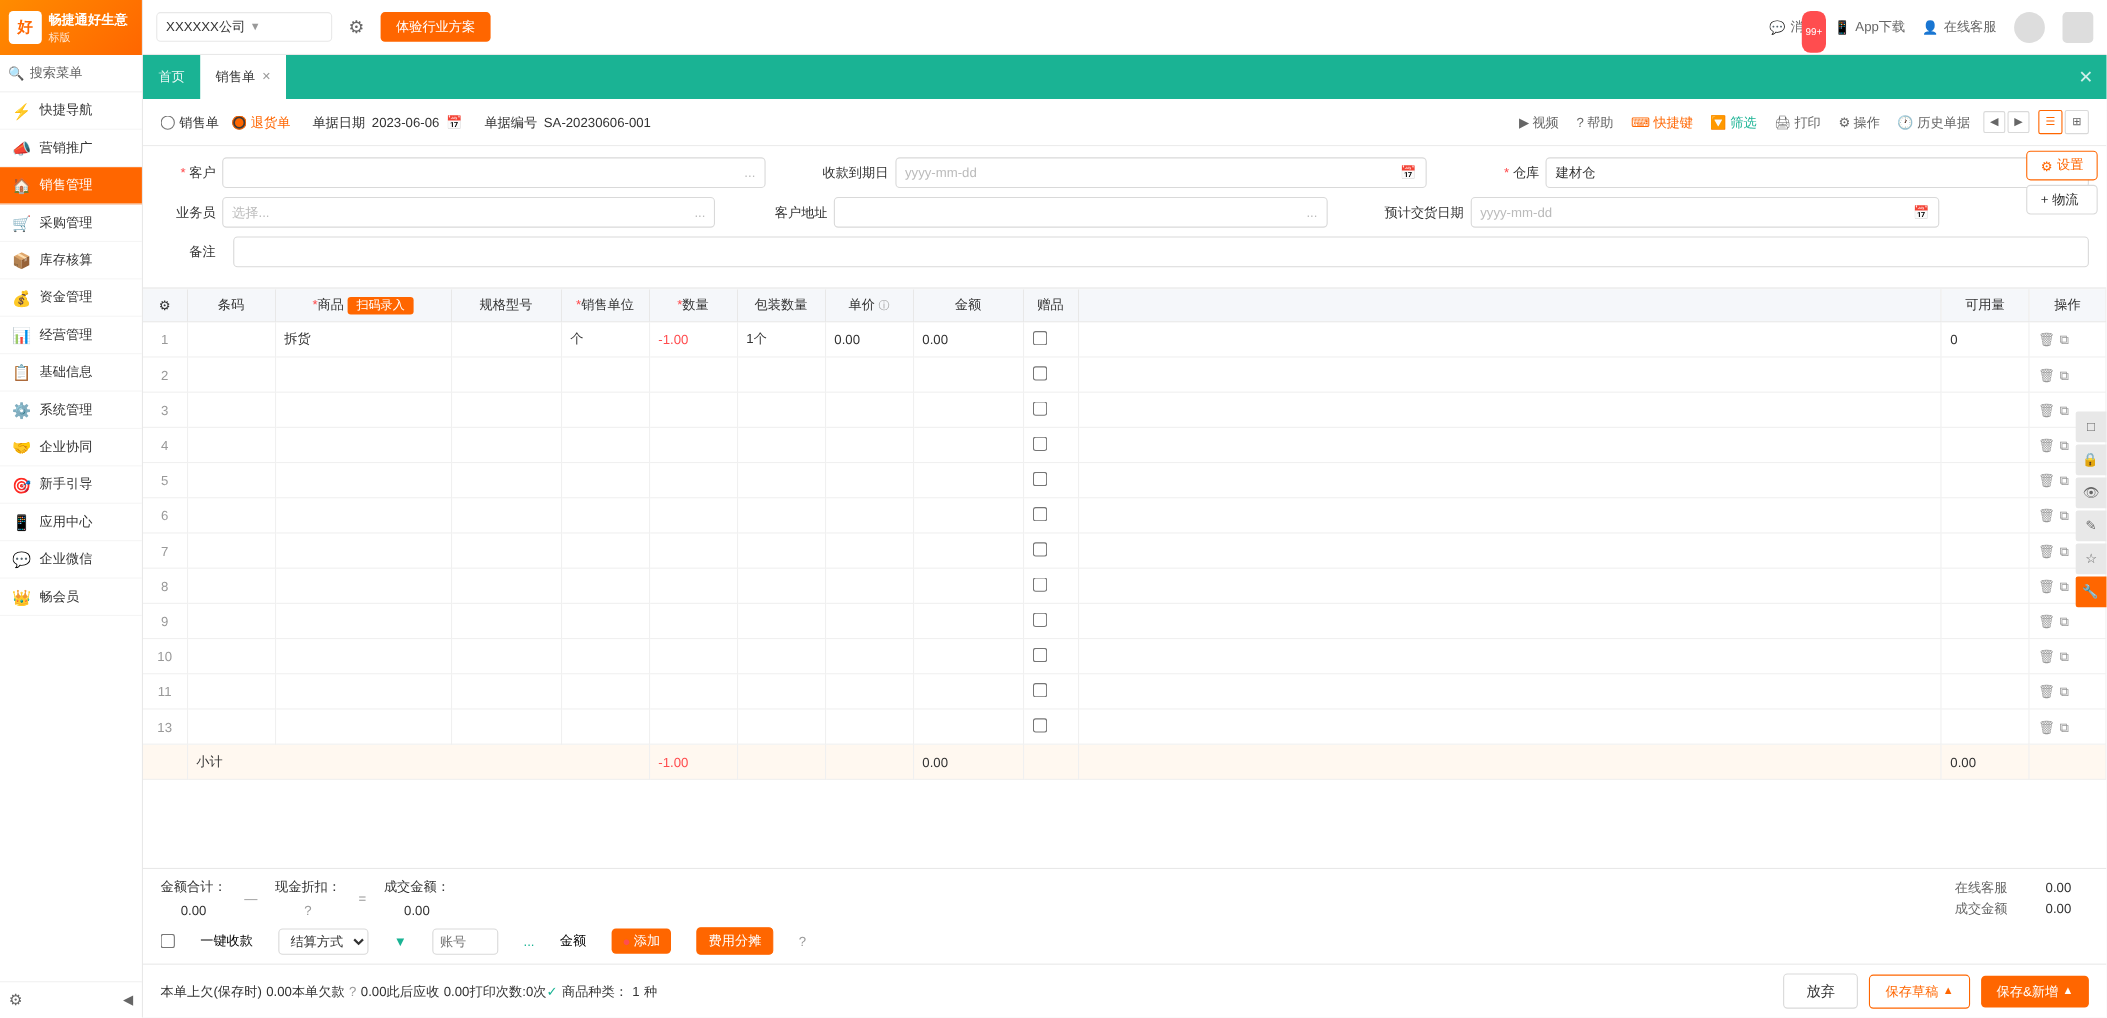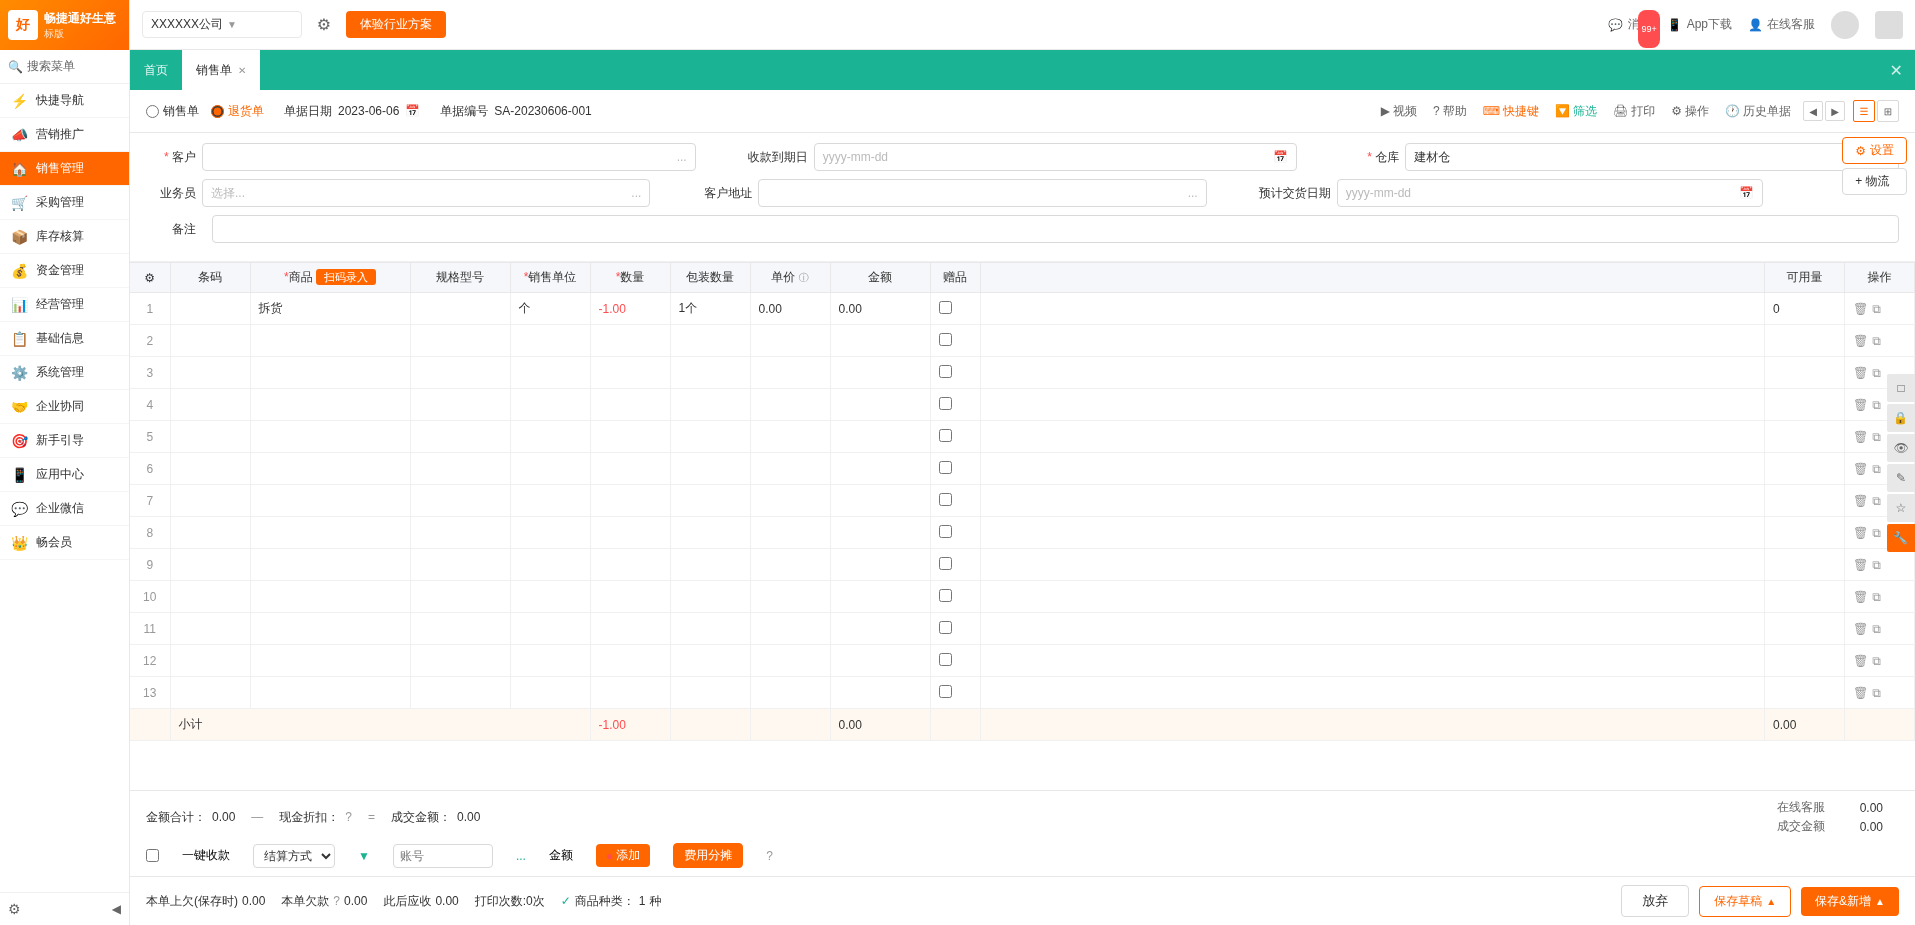--- a/index.html
+++ b/index.html
@@ -161,21 +161,21 @@
     }
     .subtotal-row td { background: #fff8f0; font-weight: 500; }
 
     
     .form-footer {
       background: #fff; border-top: 1px solid #e8e8e8; padding: 8px 16px;
     }
     .footer-row1 {
       display: flex; align-items: center; gap: 12px; margin-bottom: 8px;
     }
-    .footer-field { display: flex; align-items: center; gap: 6px; font-size: 12px; color: #333; }
+    .footer-field { display: flex; align-items: center; gap: 6px; font-size: 12px; color: #333; flex-direction: column; }
     .dash { color: #999; margin: 0 4px; }
     .equals { color: #999; margin: 0 4px; }
     .footer-row2 {
       display: flex; align-items: center; gap: 23px;
     }
     .footer-checkbox { cursor: pointer; }
     .footer-select {
       border: 1px solid #d9d9d9; border-radius: 4px; padding: 2px 6px; font-size: 12px;
       height: 24px; color: #333; background: #fff;
     }
@@ -186,21 +186,21 @@
     .expense-btn {
       border: 1px solid #ff6600; color: #ff6600; background: #fff;
       padding: 3px 10px; border-radius: 4px; cursor: pointer; font-size: 12px;
     }
     .expense-btn.active { background: #ff6600; color: #fff; }
     .help-icon { color: #999; cursor: pointer; font-size: 12px; }
 
     
     .bottom-bar {
       background: #fff; border-top: 1px solid #e8e8e8; padding: 8px 16px;
-      display: flex; align-items: center; gap: 16px; font-size: 12px; color: #333;
+      display: flex; align-items: center; font-size: 12px; color: #333;
     }
     .bottom-stat { display: flex; align-items: center; gap: 4px; }
     .bottom-actions { margin-left: auto; display: flex; gap: 10px; align-items: center; }
     .btn-abandon {
       padding: 6px 20px; border: 1px solid #d9d9d9; background: #fff; color: #333;
       border-radius: 4px; cursor: pointer; font-size: 13px;
     }
     .btn-save {
       padding: 6px 14px; border: 1px solid #ff6600; background: #fff; color: #ff6600;
       border-radius: 4px; cursor: pointer; font-size: 13px; display: flex; align-items: center; gap: 4px;
@@ -725,40 +725,20 @@
     <td></td>
     <td></td>
     <td>
       <div class="action-cell">
         <span class="cell-icon">🗑</span>
         <span class="cell-icon">⧉</span>
       </div>
     </td>
   </tr>
             <tr>
-    <td class="row-num">12</td>
-    <td></td>
-    <td></td>
-    <td></td>
-    <td></td>
-    <td class=""></td>
-    <td></td>
-    <td></td>
-    <td></td>
-    <td><input type="checkbox" style=""></td>
-    <td></td>
-    <td></td>
-    <td>
-      <div class="action-cell">
-        <span class="cell-icon">🗑</span>
-        <span class="cell-icon">⧉</span>
-      </div>
-    </td>
-  </tr>
-            <tr>
     <td class="row-num">13</td>
     <td></td>
     <td></td>
     <td></td>
     <td></td>
     <td class=""></td>
     <td></td>
     <td></td>
     <td></td>
     <td><input type="checkbox" style=""></td>
@@ -816,21 +796,21 @@
           </div>
         </div>
       </div>
       <div class="footer-row2">
         <input type="checkbox" class="footer-checkbox" style="">
         <span>一键收款</span>
         <select class="footer-select">
           <option>结算方式</option>
         </select>
         <span style="color:#1ab394;cursor:pointer;">▼</span>
-        <input type="text" class="footer-select" placeholder="账号" style="width: 100px;">
+        <input type="text" class="footer-select" placeholder="账号" style="width: 60px;">
         <span style="color:#1ab394;cursor:pointer;">...</span>
         <span>金额</span>
         <button class="add-btn">
           <span style="color:#ff4d4f;">●</span>
           <span>添加</span>
         </button>
         <button class="expense-btn active">费用分摊</button>
         <span class="help-icon">?</span>
       </div>
     </div>

